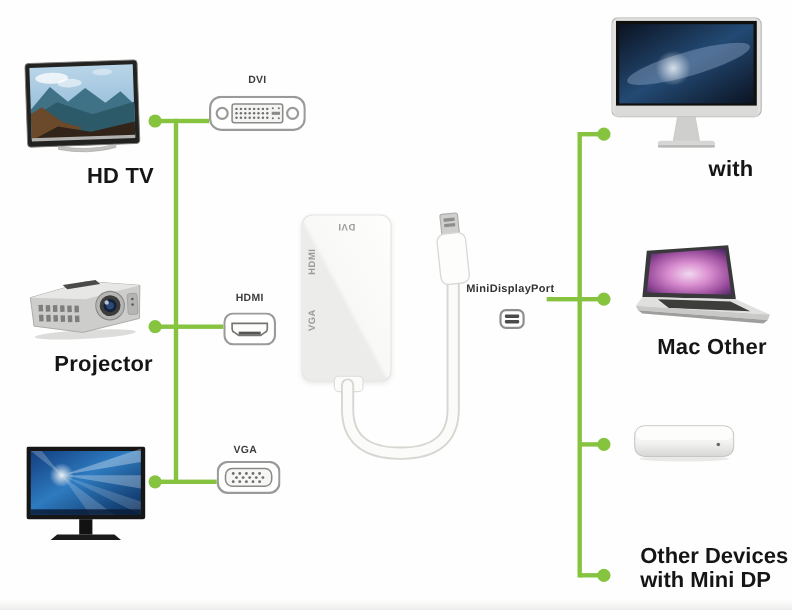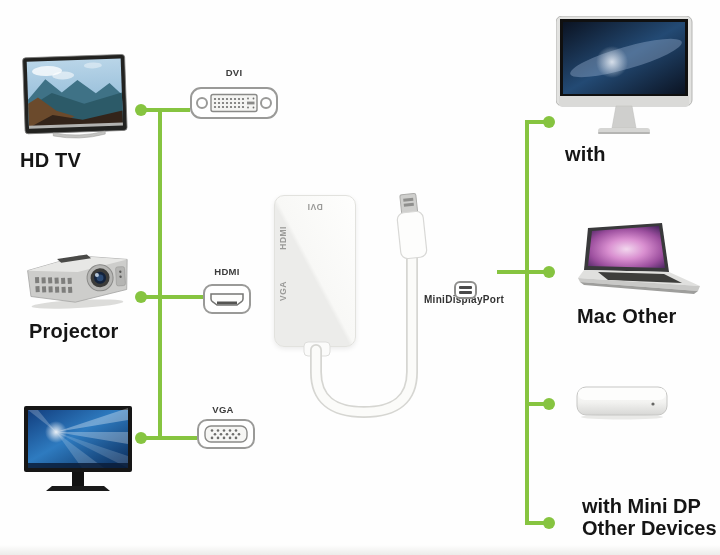--- a/index.html
+++ b/index.html
@@ -8,21 +8,21 @@
     background:#fefefe;
     font-family:"Liberation Sans","DejaVu Sans",sans-serif;
   }
   .canvas::after{content:"";position:absolute;left:0;bottom:0;width:720px;height:10px;
     background:linear-gradient(#fefefe,#ececea);pointer-events:none;}
   .gline{position:absolute;background:#86C440;z-index:1;}
   .gdot{position:absolute;width:12px;height:12px;border-radius:50%;background:#86C440;z-index:2;}
   .fig{position:absolute;z-index:3;margin:0;padding:0;}
   .dev-label{
     position:absolute;z-index:4;color:#151515;font-weight:700;font-size:20px;
-    letter-spacing:.2px;text-align:left;white-space:nowrap;
+    letter-spacing:.2px;text-align:right;white-space:nowrap;
   }
   .conn-label{
     position:absolute;z-index:4;color:#3c3c3c;font-weight:700;font-size:9.5px;
     text-align:center;letter-spacing:.3px;white-space:nowrap;
   }
   .adapter{
     position:absolute;left:274px;top:195px;width:80px;height:150px;z-index:3;
     border-radius:10px;border:1px solid #e2e2de;
     background:linear-gradient(to top right,#ebebе9 0%,#ececea 47%,#f8f8f6 50%,#fefefd 100%);
     background:linear-gradient(to top right,#ececea 47%,#f8f8f6 50%,#fefefd 100%);
@@ -115,21 +115,21 @@
         <circle cx="80" cy="35" r="9.5" fill="#3c3c3a"></circle>
         <circle cx="80" cy="35" r="6" fill="#14233c"></circle>
         <circle cx="80" cy="35" r="3.4" fill="#2b4a74"></circle>
         <circle cx="77" cy="32" r="2" fill="#cfe0f2" opacity="0.85"></circle>
         <rect x="96" y="25" width="9" height="19" rx="2" fill="#b5b5b3" stroke="#969694" stroke-width="0.6"></rect>
         <circle cx="100.5" cy="30" r="1.2" fill="#5a5a58"></circle>
           <circle cx="100.5" cy="35" r="1.2" fill="#5a5a58"></circle>
       </g>
     </svg>
   </figure>
-  <div class="dev-label" style="left:29px;top:320px;width:120px;">Projector</div>
+  <div class="dev-label" style="left:19px;top:320px;width:120px;">Projector</div>
 
   <figure class="fig" style="left:24px;top:406px;width:112px;height:86px;">
     <svg width="112" height="86" viewBox="0 0 112 86">
       <defs>
         <linearGradient id="mong" x1="0" y1="0" x2="1" y2="1">
           <stop offset="0" stop-color="#123e7e"></stop>
             <stop offset="0.45" stop-color="#2e7bc0"></stop>
             <stop offset="1" stop-color="#0a2a58"></stop>
         </linearGradient>
         <radialGradient id="mongl">
@@ -241,21 +241,21 @@
       <path d="M316,350 L316,372 Q316,412 364,412 Q412,412 412,372 L412,256" fill="none" stroke="#fbfbf9" stroke-width="8.5" stroke-linecap="round"></path>
       <g transform="rotate(-6 412 235)">
         <rect x="404" y="194" width="16" height="20" rx="2" fill="#cfcfcd" stroke="#acacaa" stroke-width="1"></rect>
         <rect x="407" y="198" width="10" height="3" fill="#8f8f8d"></rect>
         <rect x="407" y="203" width="10" height="3" fill="#8f8f8d"></rect>
         <rect x="399" y="212" width="26" height="46" rx="7" fill="#fdfdfc" stroke="#d8d8d6" stroke-width="1.2"></rect>
       </g>
     </svg>
   </figure>
 
-  <div class="conn-label" style="left:414px;top:257px;width:100px;font-size:10px;color:#333;margin-top:37px;">MiniDisplayPort</div>
+  <div class="conn-label" style="left:414px;top:257px;width:100px;font-size:10px;color:#333;">MiniDisplayPort</div>
   <div class="minidp-icon">
       <i></i>
       <i></i>
     </div>
 
   <figure class="fig" style="left:556px;top:16px;width:138px;height:122px;">
     <svg width="138" height="122" viewBox="0 0 138 122">
       <defs>
         <linearGradient id="imacSky" x1="0" y1="0" x2="1" y2="1">
           <stop offset="0" stop-color="#0b1322"></stop>
@@ -311,17 +311,17 @@
         </linearGradient>
       </defs>
       <ellipse cx="46" cy="33" rx="41" ry="2.5" fill="#e9e9e7"></ellipse>
       <rect x="1" y="3" width="90" height="28" rx="9" fill="url(#mmg)" stroke="#c6c6c4" stroke-width="1"></rect>
       <rect x="2" y="4" width="88" height="12" rx="7" fill="#fdfdfc"></rect>
       <circle cx="77" cy="20" r="1.6" fill="#666664"></circle>
     </svg>
   </figure>
 
   <div class="other-label">
+    <div>Other Devices</div>
     <div>with Mini DP</div>
-    <div>Other Devices</div>
   </div>
 
 </div>
 
 </body></html>

